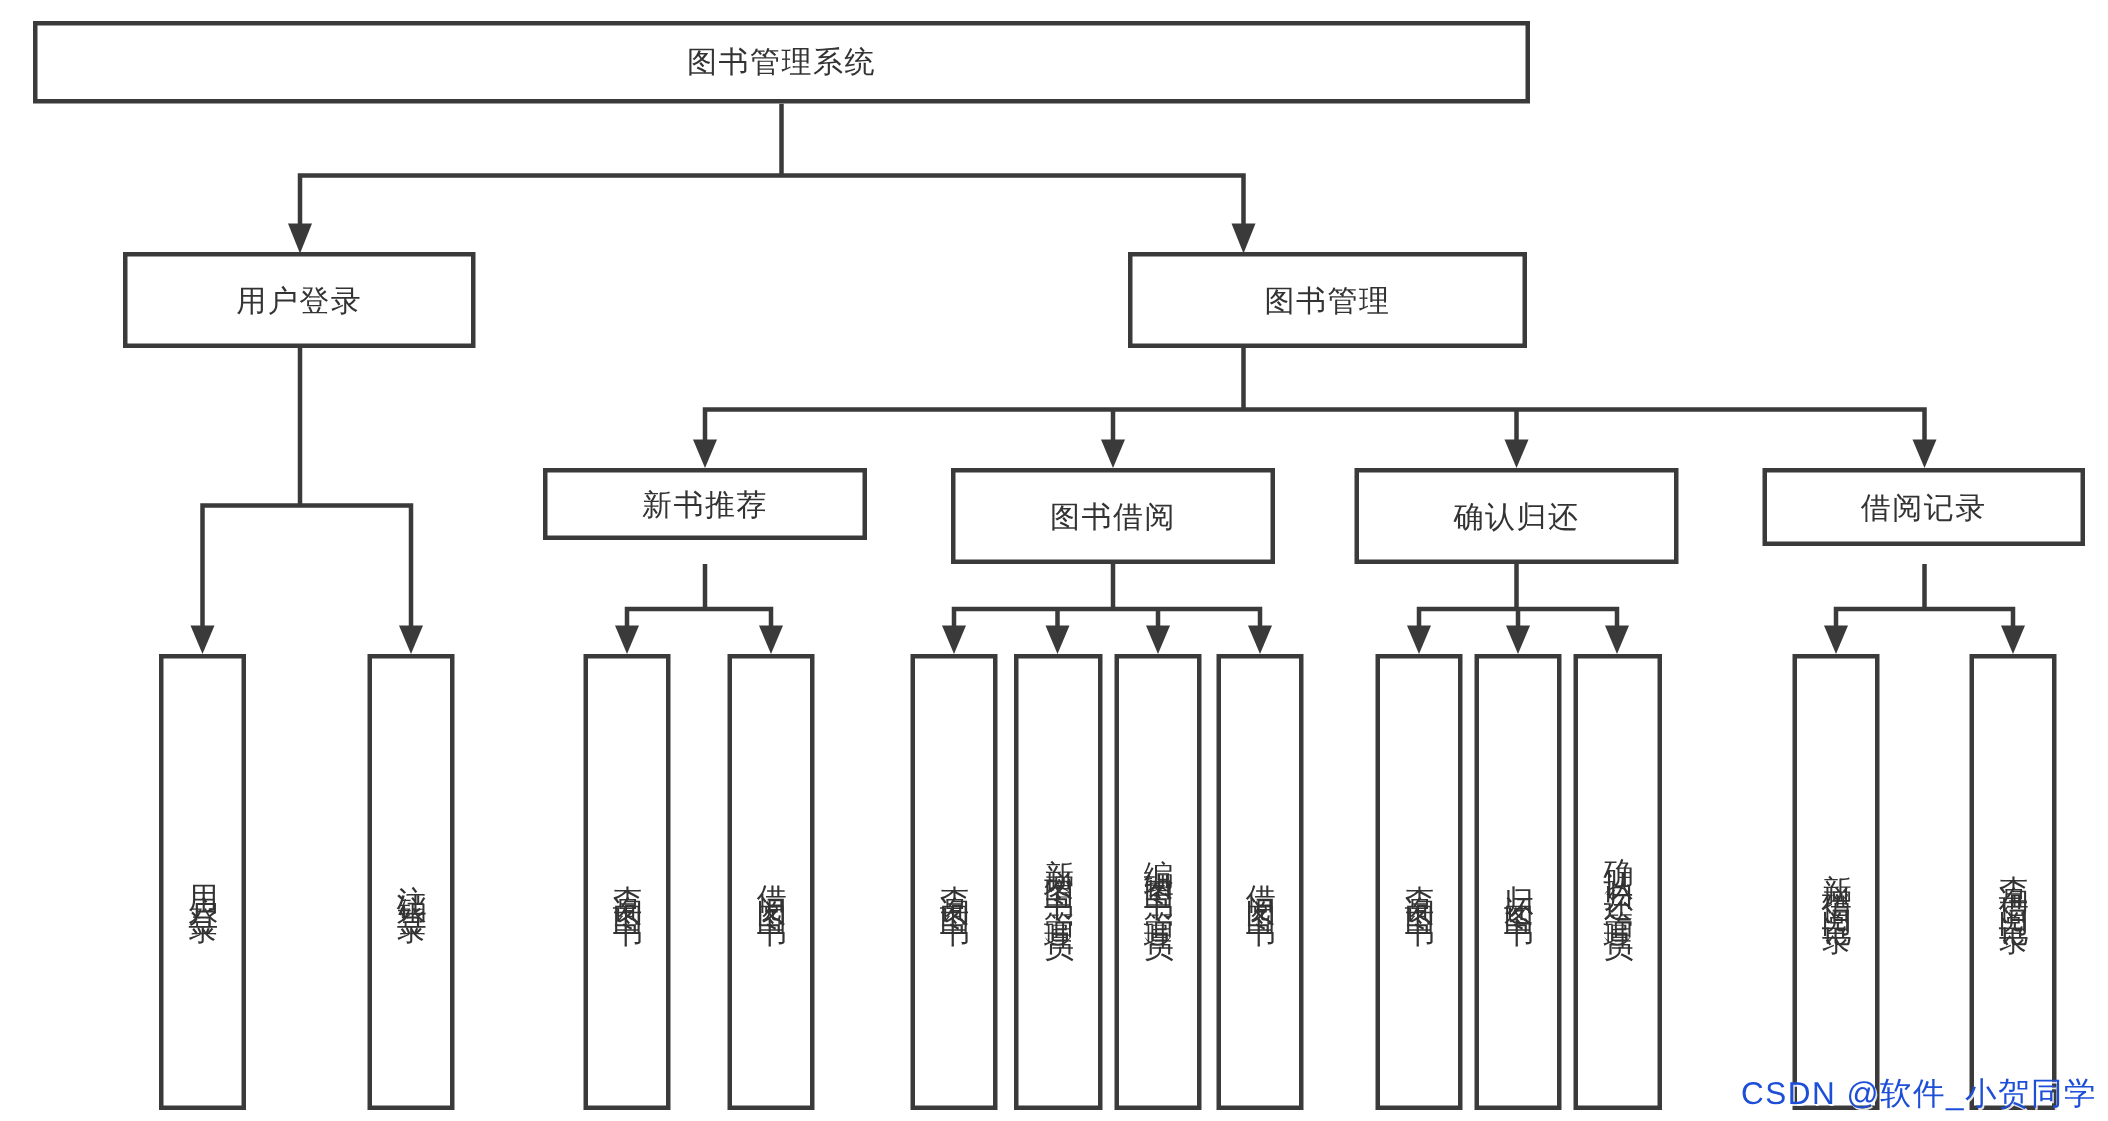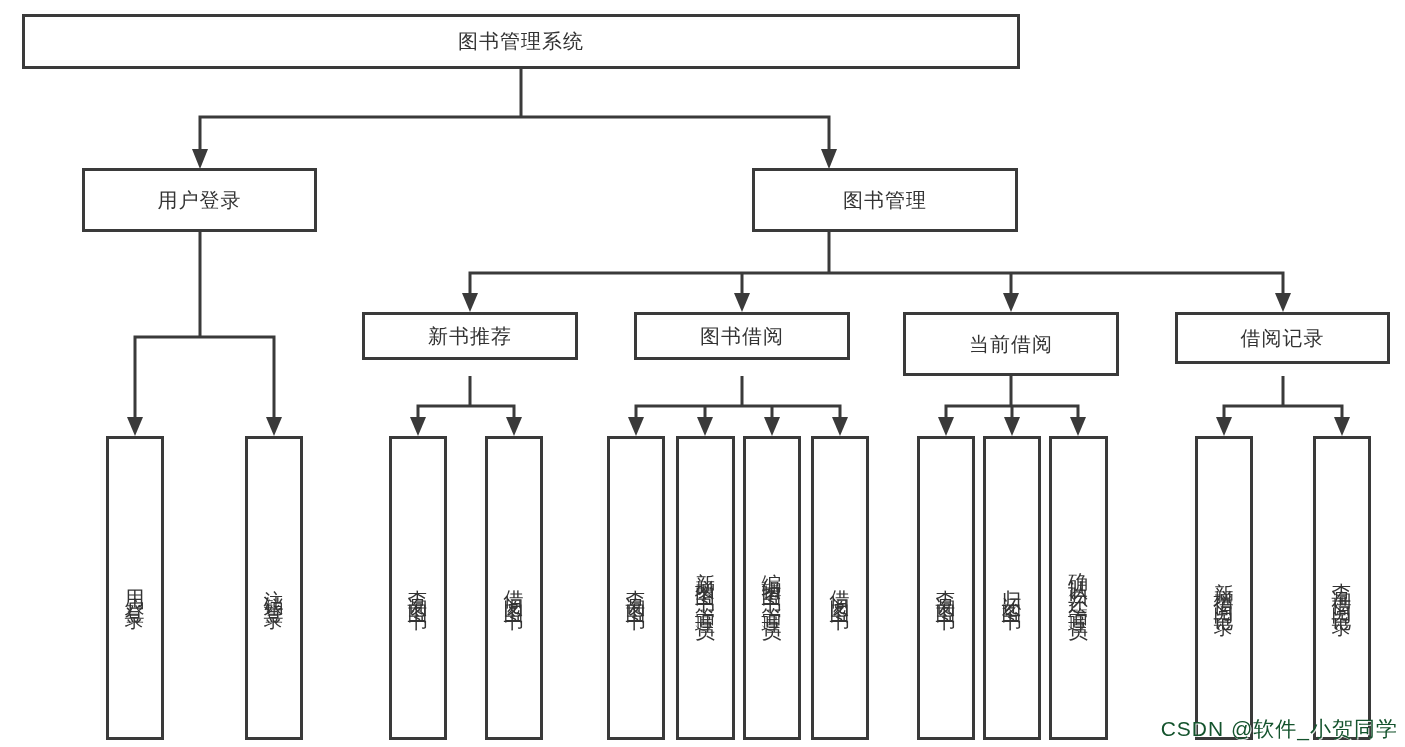--- a/index.html
+++ b/index.html
@@ -47,21 +47,21 @@
     line-height: 1.1;
     white-space: nowrap;
   }
   
   .n-root   { left: 22px;   top: 14px;  width: 998px; height: 55px; }
   
   .n-l2a    { left: 82px;   top: 168px; width: 235px; height: 64px; }
   .n-l2b    { left: 712px;  top: 168px; width: 266px; height: 64px; margin-left: 40px; }
   
   .n-l3a    { left: 362px;  top: 312px; width: 216px; height: 48px; }
-  .n-l3b    { left: 634px;  top: 312px; width: 216px; height: 48px; }
+  .n-l3b    { left: 634px;  top: 312px; width: 216px; height: 64px; }
   .n-l3c    { left: 903px;  top: 312px; width: 216px; height: 64px; }
   .n-l3d    { left: 1175px; top: 312px; width: 215px; height: 52px; }
   
   .leaf     { top: 436px; height: 304px; width: 58px; }
   .n-t1  { left: 106px;  }
   .n-t2  { left: 245px;  }
   .n-t3  { left: 389px;  }
   .n-t4  { left: 485px;  }
   .n-t5  { left: 607px;  }
   .n-t6  { left: 676px;  width: 59px; }
@@ -71,21 +71,21 @@
   .n-t10 { left: 983px;  }
   .n-t11 { left: 1049px; width: 59px; }
   .n-t12 { left: 1195px; }
   .n-t13 { left: 1313px; }
   .watermark {
     position: absolute;
     right: 7px;
     top: 715px;
     z-index: 3;
     font-size: 21px;
-    color: #14532d;
+    color: #1d4ed8;
     letter-spacing: 1px;
     text-shadow: 1px 1px 0 rgba(255,255,255,0.85);
     white-space: nowrap;
   }
 </style>
 </head>
 <body>
 
 <div class="stage">
 
@@ -140,21 +140,21 @@
     <span>图书管理</span>
   </div>
 
   <div class="node hbox n-l3a">
     <span>新书推荐</span>
   </div>
   <div class="node hbox n-l3b">
     <span>图书借阅</span>
   </div>
   <div class="node hbox n-l3c">
-    <span>当前借阅</span>
+    <span>确认归还</span>
   </div>
   <div class="node hbox n-l3d">
     <span>借阅记录</span>
   </div>
 
   <div class="node vbox leaf n-t1">
     <span>用户登录</span>
   </div>
   <div class="node vbox leaf n-t2">
     <span>注销登录</span>

